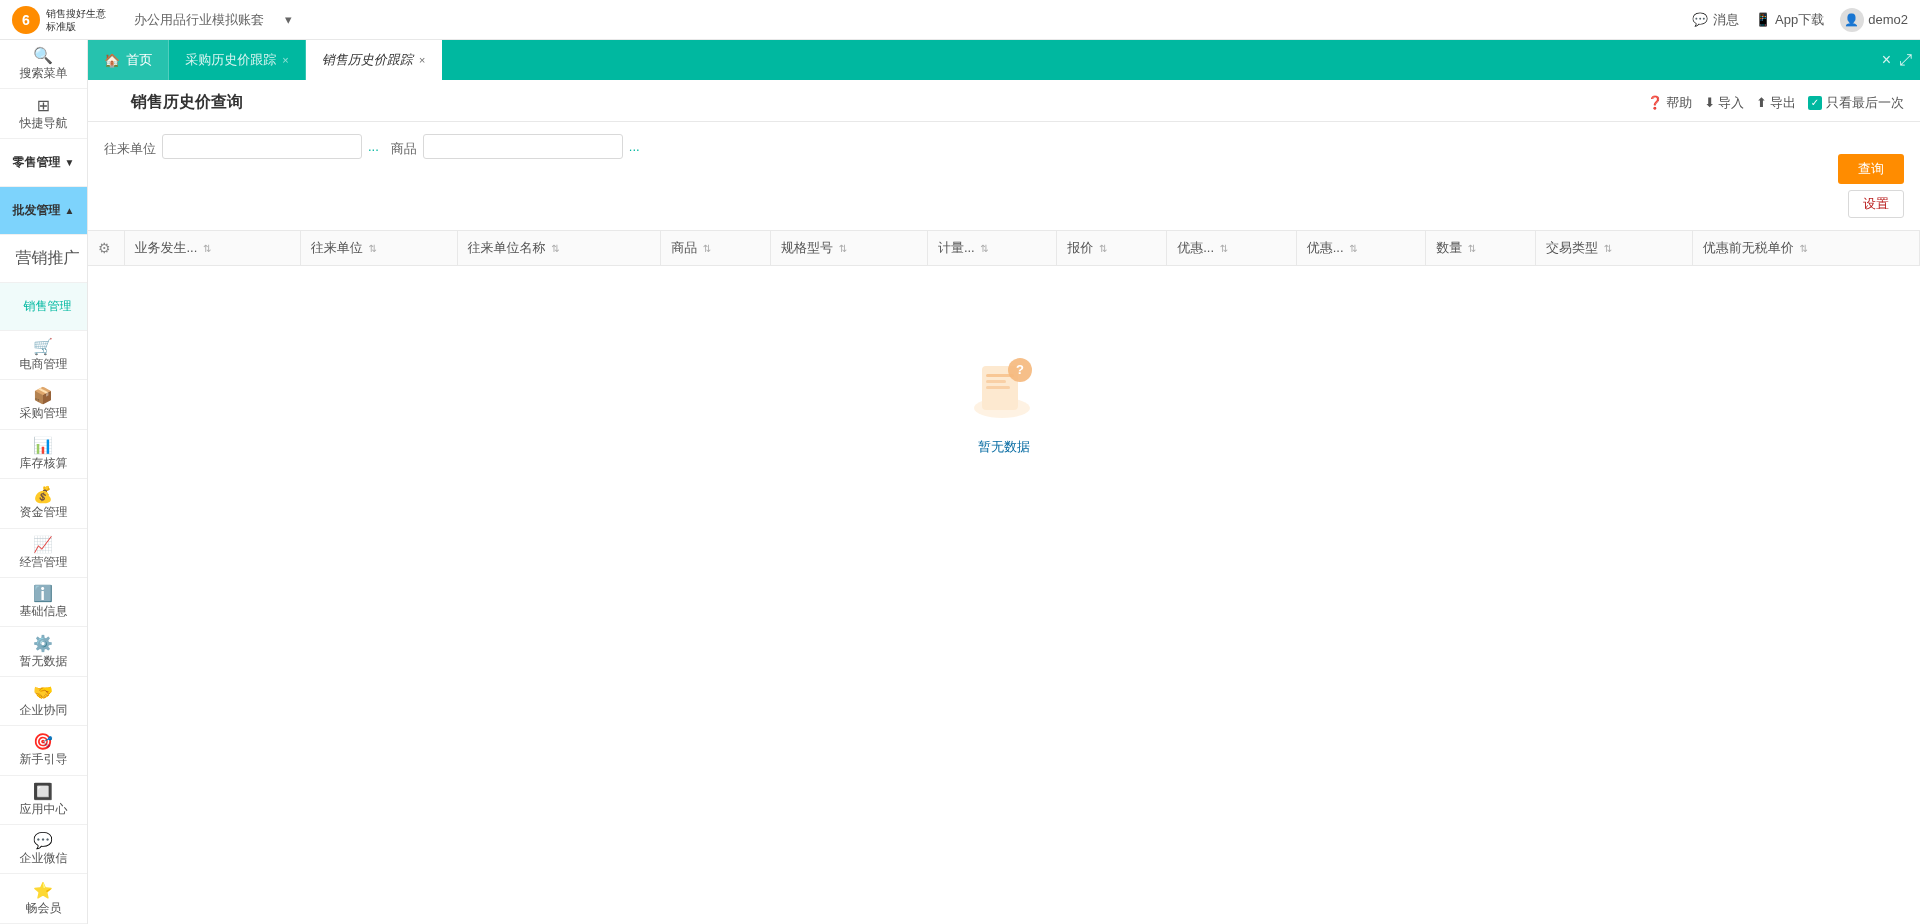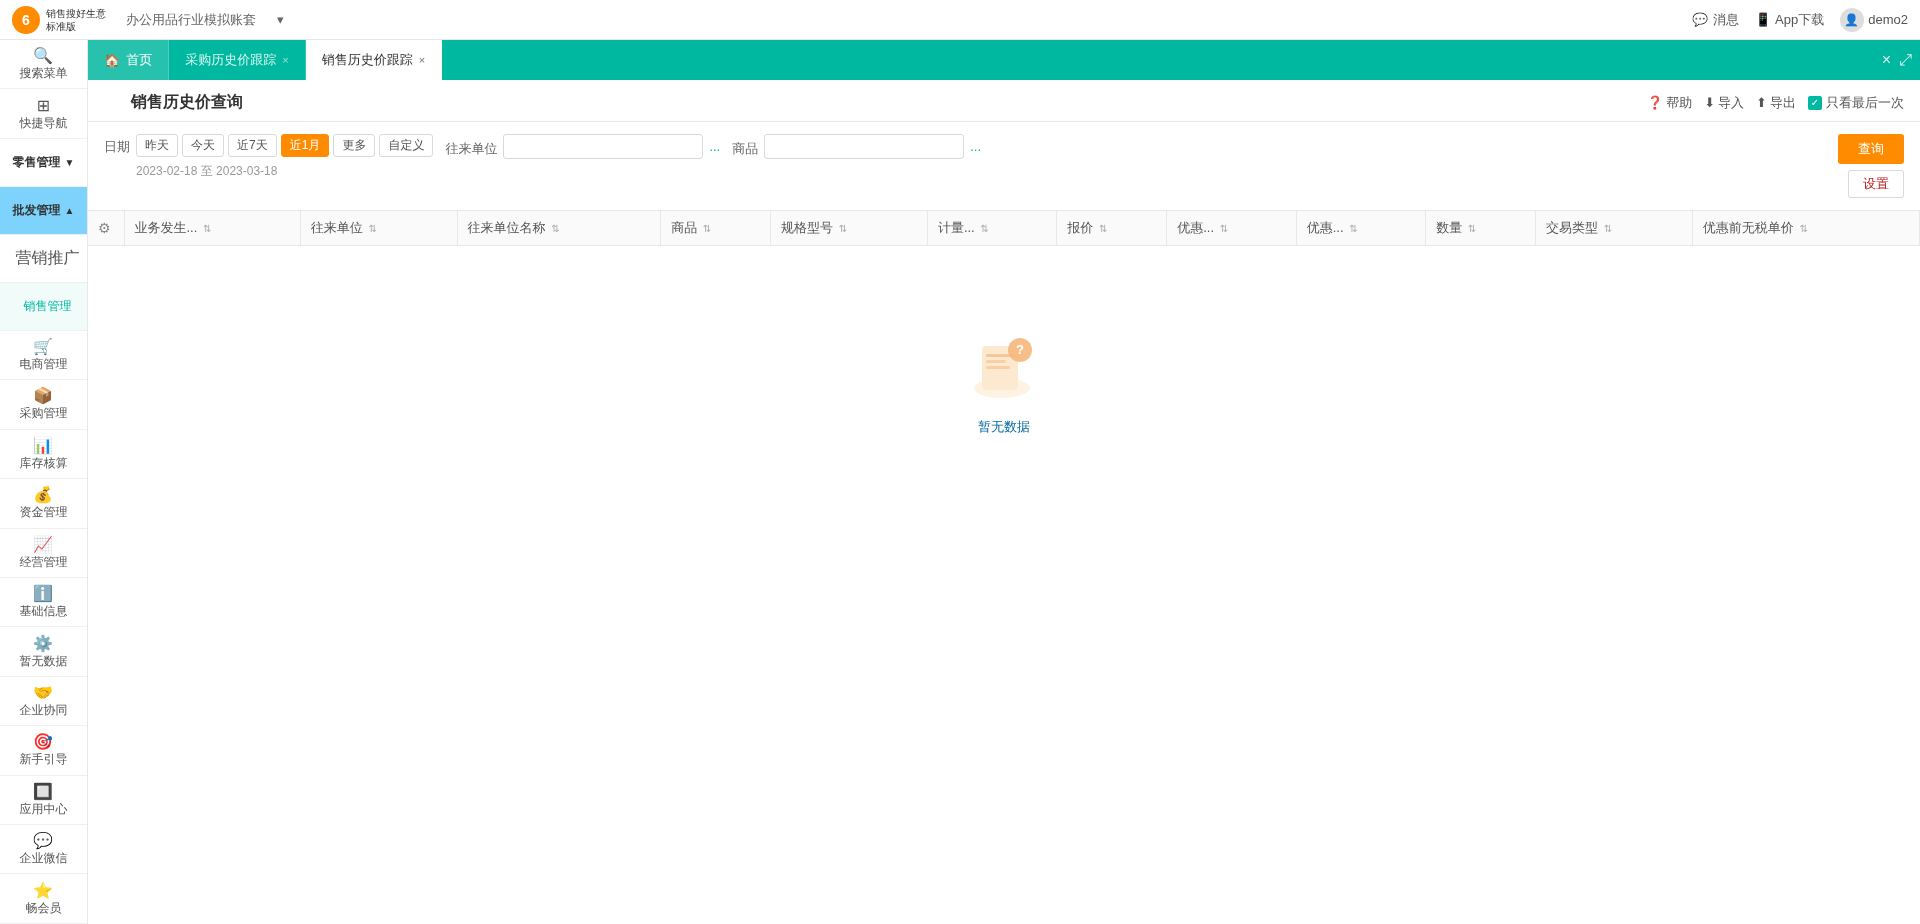--- a/index.html
+++ b/index.html
@@ -13,21 +13,21 @@
       display: flex;
       align-items: center;
       padding: 0 12px;
       justify-content: space-between;
       flex-shrink: 0;
     }
     .top-header-left { display: flex; align-items: center; gap: 8px; }
     .logo-area { display: flex; align-items: center; gap: 6px; }
     .logo-icon { width: 28px; height: 28px; background: #ff8c00; border-radius: 50%; display: flex; align-items: center; justify-content: center; color: #fff; font-size: 14px; font-weight: bold; flex-shrink: 0; }
     .logo-text { font-size: 10px; color: #333; line-height: 1.3; }
-    .breadcrumb-area { display: flex; align-items: center; gap: 21px; font-size: 13px; color: #666; margin-left: 12px; }
+    .breadcrumb-area { display: flex; align-items: center; gap: 21px; font-size: 13px; color: #666; margin-left: 20px; }
     .top-header-right { display: flex; align-items: center; gap: 16px; font-size: 13px; color: #555; }
     .top-right-item { display: flex; align-items: center; gap: 4px; cursor: pointer; }
     .avatar { width: 24px; height: 24px; background: #ddd; border-radius: 50%; display: flex; align-items: center; justify-content: center; overflow: hidden; }
 
     
     .main-layout { display: flex; flex: 1; overflow: hidden; }
 
     
     .sidebar {
       width: 88px;
@@ -79,21 +79,21 @@
       align-items: center;
       gap: 6px;
       padding: 0 16px;
       height: 40px;
       cursor: pointer;
       font-size: 13px;
       color: rgba(255,255,255,0.85);
       border-right: 1px solid rgba(255,255,255,0.2);
     }
     .tab-item.home { background: rgba(255,255,255,0.15); color: #fff; }
-    .tab-item.active { background: #fff; color: #333; }
+    .tab-item.active { background: #fff; color: #333; font-style: italic; }
     .tab-item .close-btn { font-size: 11px; color: inherit; cursor: pointer; opacity: 0.7; }
     .tab-bar-right { margin-left: auto; display: flex; align-items: center; gap: 8px; padding-right: 8px; }
     .tab-bar-icon { color: rgba(255,255,255,0.85); cursor: pointer; font-size: 16px; }
 
     
     .page-content { flex: 1; background: #f5f5f5; overflow: auto; padding: 0; }
 
     
     .page-header {
       background: #fff;
@@ -377,48 +377,34 @@
               <span>导出</span>
             </div>
             <label class="checkbox-label">
               <span class="checkbox-checked">✓</span>
               <span>只看最后一次</span>
             </label>
           </div>
         </div>
 
         <div class="filter-area">
-          <div class="filter-group">
-            <span class="filter-label">日期</span>
-            <div class="filter-date-buttons">
-              <div class="filter-date-row">
-                <button class="date-btn">昨天</button>
-                <button class="date-btn">今天</button>
-                <button class="date-btn">近7天</button>
-                <button class="date-btn active">近1月</button>
-                <button class="date-btn">更多</button>
-                <button class="date-btn">自定义</button>
-              </div>
-              <div class="date-range-text">2023-02-18 至 2023-03-18</div>
-            </div>
-          </div>
 
           <div class="filter-input-group">
             <span class="filter-label">往来单位</span>
             <input class="filter-input" type="text" style="">
             <span class="filter-dots">...</span>
           </div>
 
           <div class="filter-input-group">
             <span class="filter-label">商品</span>
             <input class="filter-input" type="text" style="">
             <span class="filter-dots">...</span>
           </div>
 
-          <div style="margin-left:auto;display:flex;flex-direction:column;gap:6px;align-items:flex-end;">
+          <div style="margin-left:auto;display:flex;flex-direction:column;gap:6px;align-items:flex-end;margin-top:20px;">
             <button class="query-btn">查询</button>
             <button class="settings-btn">设置</button>
           </div>
         </div>
 
         <div class="table-area">
           <table class="data-table">
             <thead>
               <tr>
                 <th class="table-settings-col">

